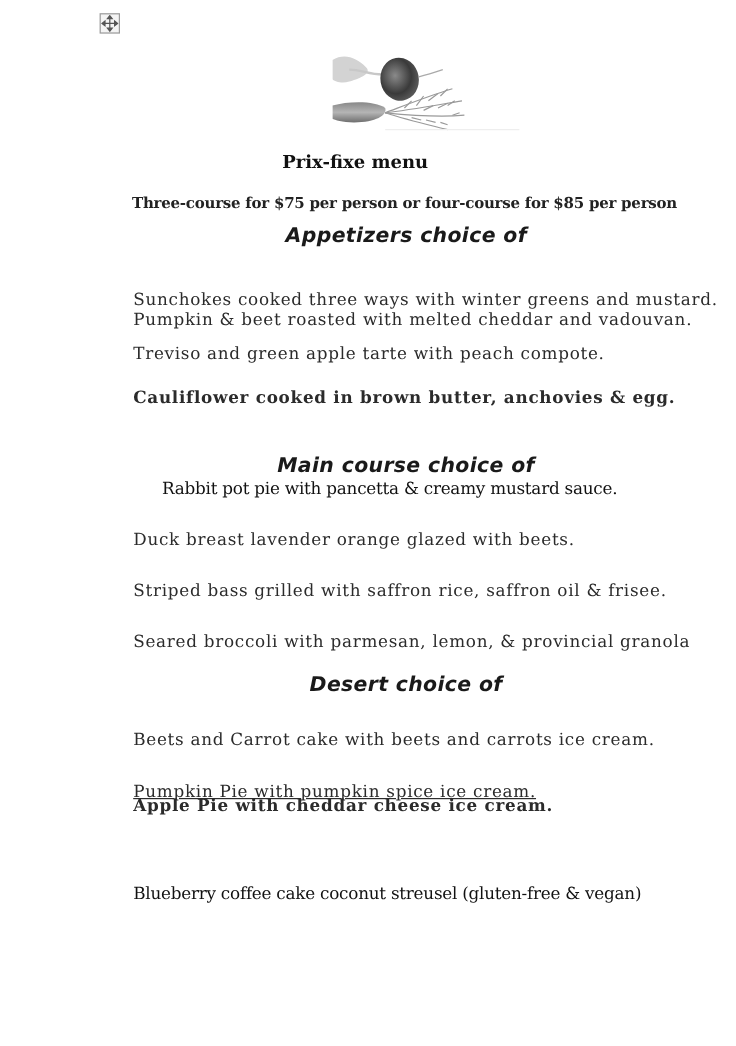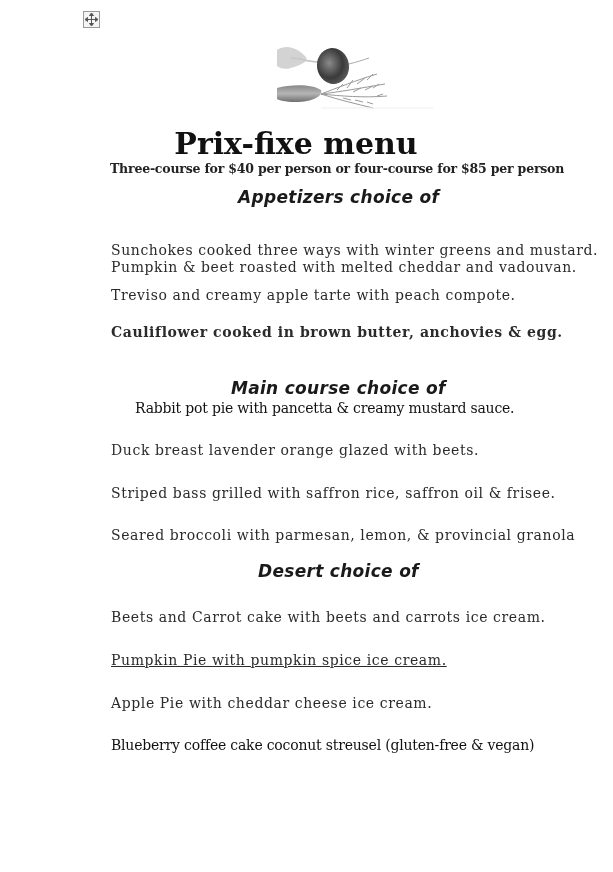--- a/index.html
+++ b/index.html
@@ -1,21 +1,21 @@
 <!DOCTYPE html>
 <html><head>
 <meta charset="utf-8">
 <style>
   html, body { margin: 0; padding: 0; background: #ffffff; }
   body { width: 613px; height: 872px; position: relative; overflow: hidden; font-family: "DejaVu Serif", serif; color: #222; }
   .abs { position: absolute; white-space: nowrap; }
   .move-handle { left: 83px; top: 11px; width: 17px; height: 17px; border: 1px solid #9a9a9a; background: #f4f4f4; box-sizing: border-box; }
   .move-handle svg { display: block; }
   .illustration { left: 277px; top: 44px; width: 156px; height: 66px; }
-  .title { left: 0; width: 592px; top: 126px; text-align: center; font-family: "DejaVu Serif", serif; font-weight: bold; font-size: 30px; color: #111; }
+  .title { left: 0; width: 592px; top: 126px; text-align: center; font-family: "DejaVu Serif", serif; font-weight: bold; font-size: 15px; color: #111; }
   .subtitle { left: 110px; top: 161px; font-family: "DejaVu Serif", serif; font-weight: bold; font-size: 12.5px; color: #222; letter-spacing: -0.2px; }
   .section-head { font-family: "DejaVu Sans", sans-serif; font-style: italic; font-weight: bold; font-size: 17px; color: #1a1a1a; letter-spacing: 0.3px; }
   .item { left: 111px; font-family: "DejaVu Serif", serif; font-size: 14px; color: #2b2b2b; letter-spacing: 0.6px; }
   .item.tight { letter-spacing: -0.2px; color: #111; font-size: 14px; }
 </style>
 </head>
 <body>
 
 <div class="abs move-handle">
   <svg width="15" height="15" viewBox="0 0 15 15">
@@ -55,31 +55,31 @@
       <path d="M44,50 C64,52 86,54 110,52"></path>
       <path d="M44,50 C62,56 80,60 96,64"></path>
       <path d="M60,46 l6,-6 M70,44 l6,-8 M80,40 l8,-6 M90,36 l6,-6 M76,48 l8,-4 M88,46 l8,-4 M96,44 l6,-4"></path>
       <path d="M66,54 l8,2 M78,56 l8,2 M90,58 l6,2 M100,52 l6,-2"></path>
     </g>
     <line x1="44" y1="64" x2="156" y2="64" stroke="#eee" stroke-width="1"></line>
   </svg>
 </div>
 
 <div class="abs title">Prix-fixe menu</div>
-<div class="abs subtitle">Three-course for $40 per person or four-course for $85 per person</div>
+<div class="abs subtitle">Three-course for $75 per person or four-course for $85 per person</div>
 
 <div class="abs section-head" style="left:238px; top:187px;">Appetizers choice of</div>
 <div class="abs item" style="top:215px;margin-top:44px;">Pumpkin &amp; beet roasted with melted cheddar and vadouvan.</div>
 <div class="abs item" style="top:242px;">Sunchokes cooked three ways with winter greens and mustard.</div>
-<div class="abs item" style="top:287px;">Treviso and creamy apple tarte with peach compote.</div>
+<div class="abs item" style="top:287px;">Treviso and green apple tarte with peach compote.</div>
 <div class="abs item" style="top:324px;font-weight:bold;">Cauliflower cooked in brown butter, anchovies &amp; egg.</div>
 
 <div class="abs section-head" style="left:231px; top:351px;margin-top:27px;">Main course choice of</div>
 <div class="abs item tight" style="top:400px;margin-left:24px;">Rabbit pot pie with pancetta &amp; creamy mustard sauce.</div>
 <div class="abs item" style="top:442px;">Duck breast lavender orange glazed with beets.</div>
 <div class="abs item" style="top:485px;">Striped bass grilled with saffron rice, saffron oil &amp; frisee.</div>
 <div class="abs item" style="top:527px;">Seared broccoli with parmesan, lemon, &amp; provincial granola</div>
 
 <div class="abs section-head" style="left:258px; top:561px;">Desert choice of</div>
 <div class="abs item" style="top:609px;">Beets and Carrot cake with beets and carrots ice cream.</div>
 <div class="abs item" style="top:652px;text-decoration:underline;">Pumpkin Pie with pumpkin spice ice cream.</div>
-<div class="abs item" style="top:695px;">Apple Pie with cheddar cheese ice cream.</div>
+<div class="abs item" style="top:664px;font-weight:bold;">Apple Pie with cheddar cheese ice cream.</div>
 <div class="abs item tight" style="top:737px;">Blueberry coffee cake coconut streusel (gluten-free &amp; vegan)</div>
 
 </body></html>

